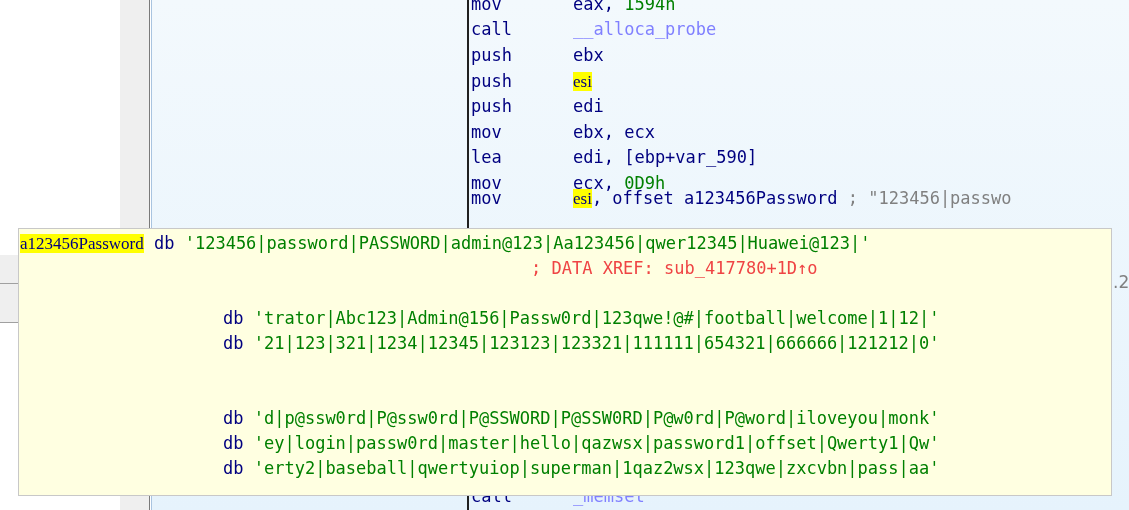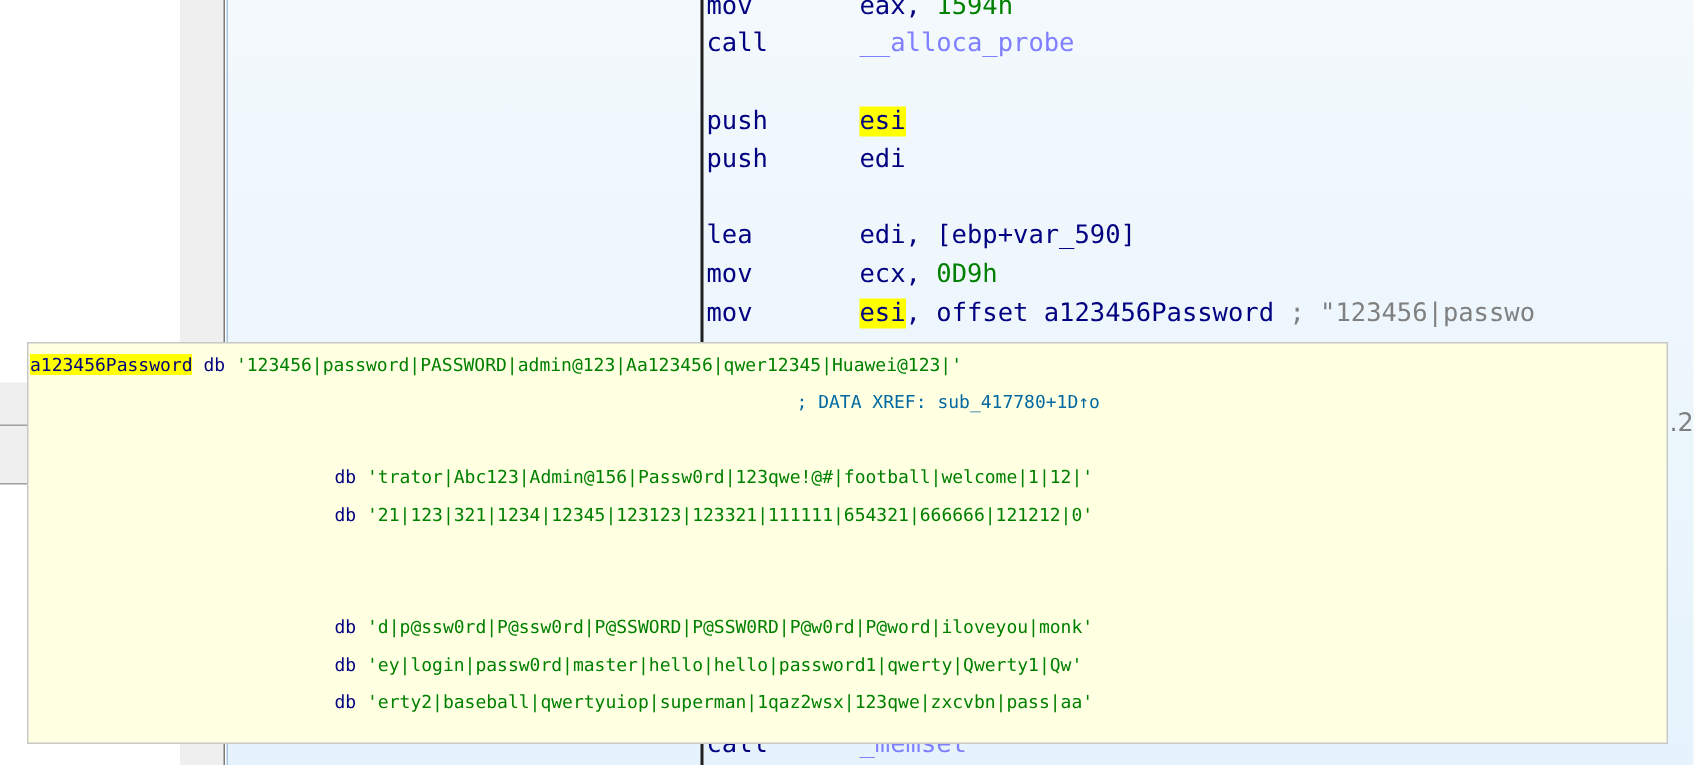--- a/index.html
+++ b/index.html
@@ -25,63 +25,65 @@
   }
   .asm-line {
     position: absolute; left: 2px; height: 25px; line-height: 25px;
     font-size: 17px; white-space: pre; color: #000080;
   }
   .asm-line .mn { display: inline-block; width: 102px; color: #000080; }
   .asm-line .op { color: #000080; }
   .asm-line .num { color: #008000; }
   .asm-line .fn { color: #8080ff; }
   .asm-line .cmt { color: #808080; }
-  .hl { background: #ffff00; }
+  .hl { background: #ffff00; font-family: Liberation Serif, serif; }
 
   .popup {
     position: absolute; left: 18px; top: 228px; width: 1094px; height: 268px;
     background: #ffffe1; border: 1px solid #c8c8c8; box-sizing: border-box;
     overflow: hidden;
   }
   .pline {
     position: absolute; left: 1px; height: 25px; line-height: 25px;
-    font-size: 12px; white-space: pre; text-align: center;
+    font-size: 17px; white-space: pre; text-align: center;
   }
   .pline .lbl { color: #000080; }
   .pline .db { color: #000080; }
   .pline .str { color: #008000; }
-  .pline .xref { color: #0369a1; }
+  .pline .xref { color: #ef4444; }
   .stray { position: absolute; left: 1113px; top: 272px; font-size: 17px; color: #808080; font-family: "DejaVu Sans", sans-serif; }
 </style>
 </head>
 <body>
 
 <div class="left-white"></div>
 <div class="left-gray"></div>
 <div class="left-tabs">
   <div class="left-tab"></div>
   <div class="left-tab tall"></div>
 </div>
 
 <div class="graph-panel">
   <div class="node" style="left:315px;">
     <div class="asm-line" style="top:6px"><span class="mn">mov</span><span class="op">eax, <span class="num">1594h</span></span></div>
     <div class="asm-line" style="top:31px"><span class="mn">call</span><span class="fn">__alloca_probe</span></div>
+    <div class="asm-line" style="top:57px"><span class="mn">push</span><span class="op">ebx</span></div>
     <div class="asm-line" style="top:83px"><span class="mn">push</span><span class="op hl">esi</span></div>
     <div class="asm-line" style="top:108px"><span class="mn">push</span><span class="op">edi</span></div>
+    <div class="asm-line" style="top:134px"><span class="mn">mov</span><span class="op">ebx, ecx</span></div>
     <div class="asm-line" style="top:159px"><span class="mn">lea</span><span class="op">edi, [ebp+var_590]</span></div>
     <div class="asm-line" style="top:185px"><span class="mn">mov</span><span class="op">ecx, <span class="num">0D9h</span></span></div>
-    <div class="asm-line" style="top:211px"><span class="mn">mov</span><span class="op"><span class="hl">esi</span>, offset a123456Password </span><span class="cmt">; "123456|passwo</span></div>
+    <div class="asm-line" style="top:200px"><span class="mn">mov</span><span class="op"><span class="hl">esi</span>, offset a123456Password </span><span class="cmt">; "123456|passwo</span></div>
     <div class="asm-line" style="top:498px"><span class="mn">call</span><span class="fn">_memset</span></div>
   </div>
 </div>
 
 <div class="popup">
   <div class="pline" style="top:2px"><span class="lbl hl">a123456Password</span> <span class="db">db</span> <span class="str">'123456|password|PASSWORD|admin@123|Aa123456|qwer12345|Huawei@123|'</span></div>
   <div class="pline" style="top:27px; left:512px"><span class="xref">; DATA XREF: sub_417780+1D↑o</span></div>
   <div class="pline" style="top:77px; left:204px"><span class="db">db</span> <span class="str">'trator|Abc123|Admin@156|Passw0rd|123qwe!@#|football|welcome|1|12|'</span></div>
   <div class="pline" style="top:102px; left:204px"><span class="db">db</span> <span class="str">'21|123|321|1234|12345|123123|123321|111111|654321|666666|121212|0'</span></div>
   <div class="pline" style="top:177px; left:204px"><span class="db">db</span> <span class="str">'d|p@ssw0rd|P@ssw0rd|P@SSWORD|P@SSW0RD|P@w0rd|P@word|iloveyou|monk'</span></div>
-  <div class="pline" style="top:202px; left:204px"><span class="db">db</span> <span class="str">'ey|login|passw0rd|master|hello|hello|password1|qwerty|Qwerty1|Qw'</span></div>
+  <div class="pline" style="top:202px; left:204px"><span class="db">db</span> <span class="str">'ey|login|passw0rd|master|hello|qazwsx|password1|offset|Qwerty1|Qw'</span></div>
   <div class="pline" style="top:227px; left:204px"><span class="db">db</span> <span class="str">'erty2|baseball|qwertyuiop|superman|1qaz2wsx|123qwe|zxcvbn|pass|aa'</span></div>
 </div>
 
 <div class="stray">.2</div>
 
 </body></html>

